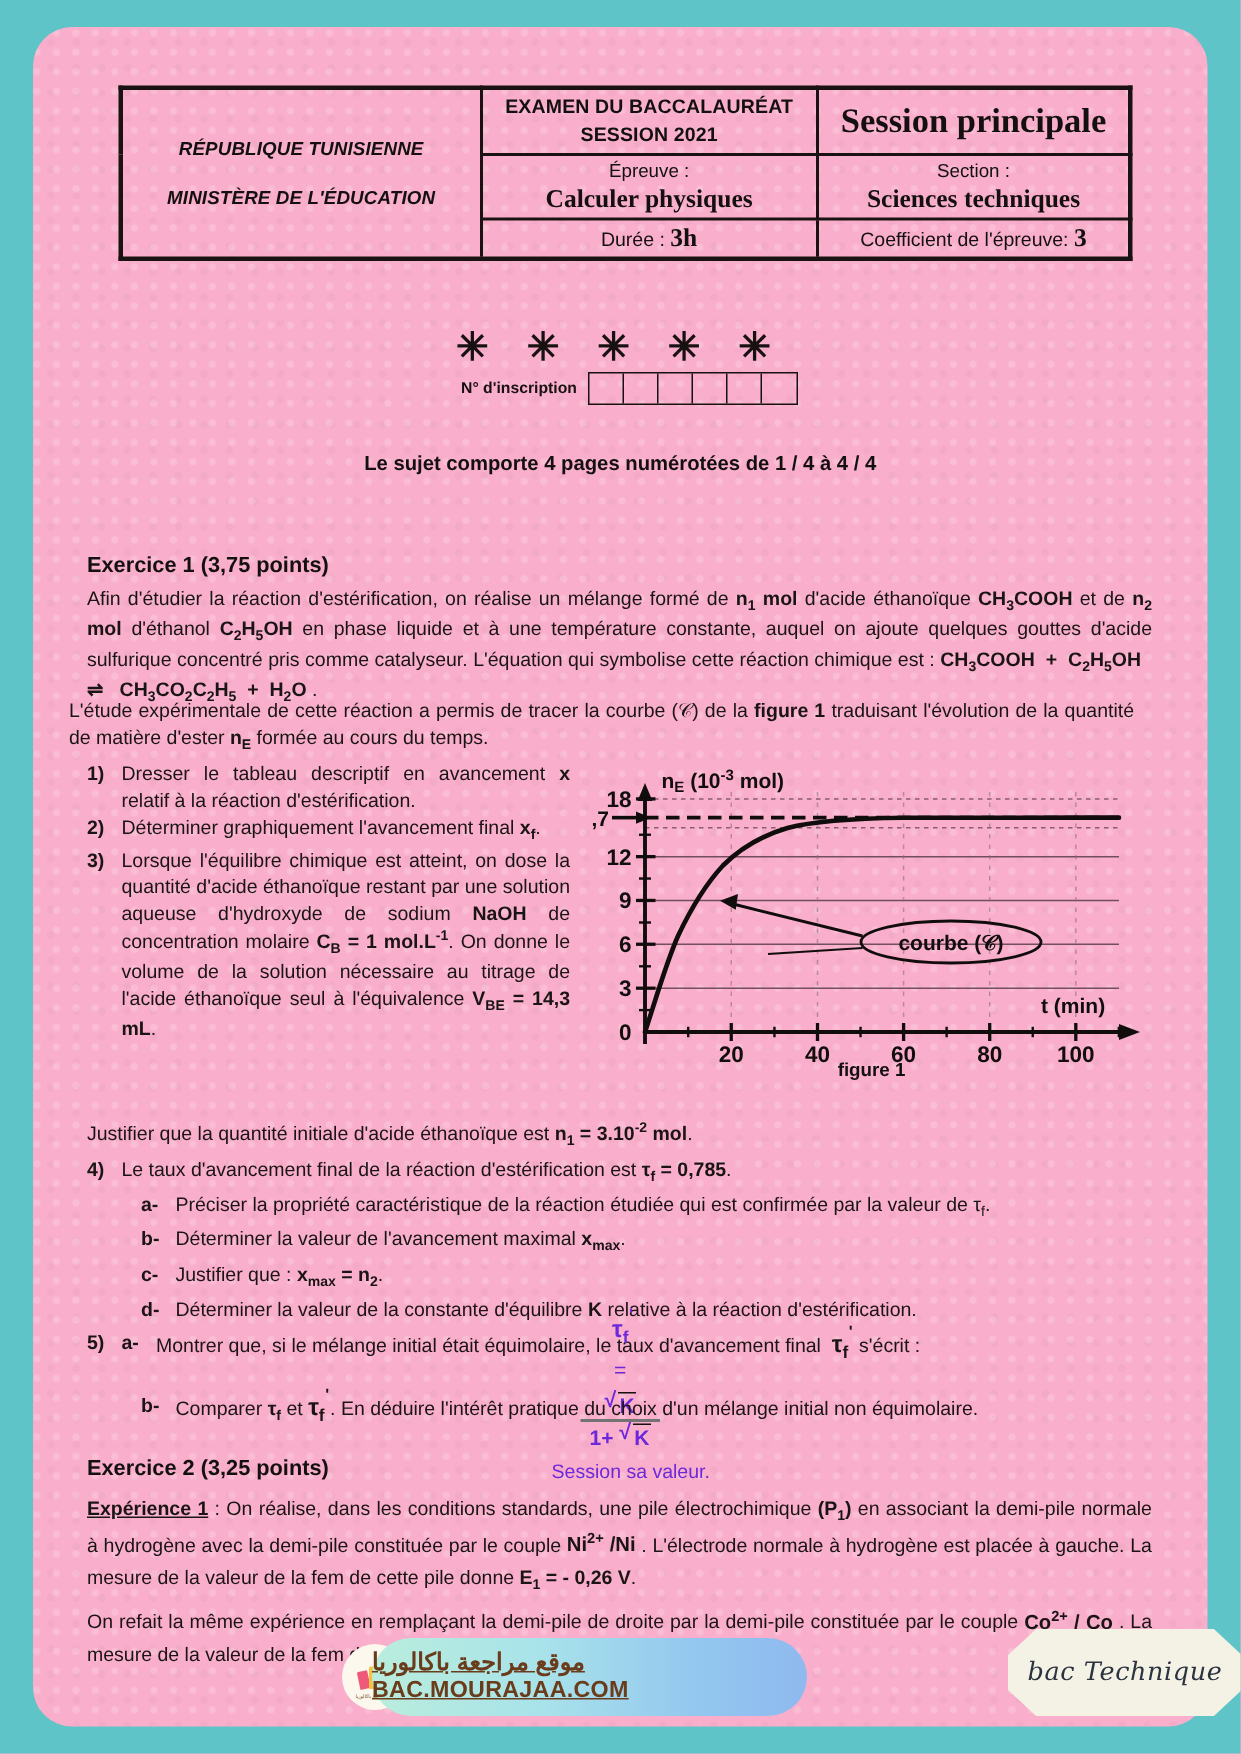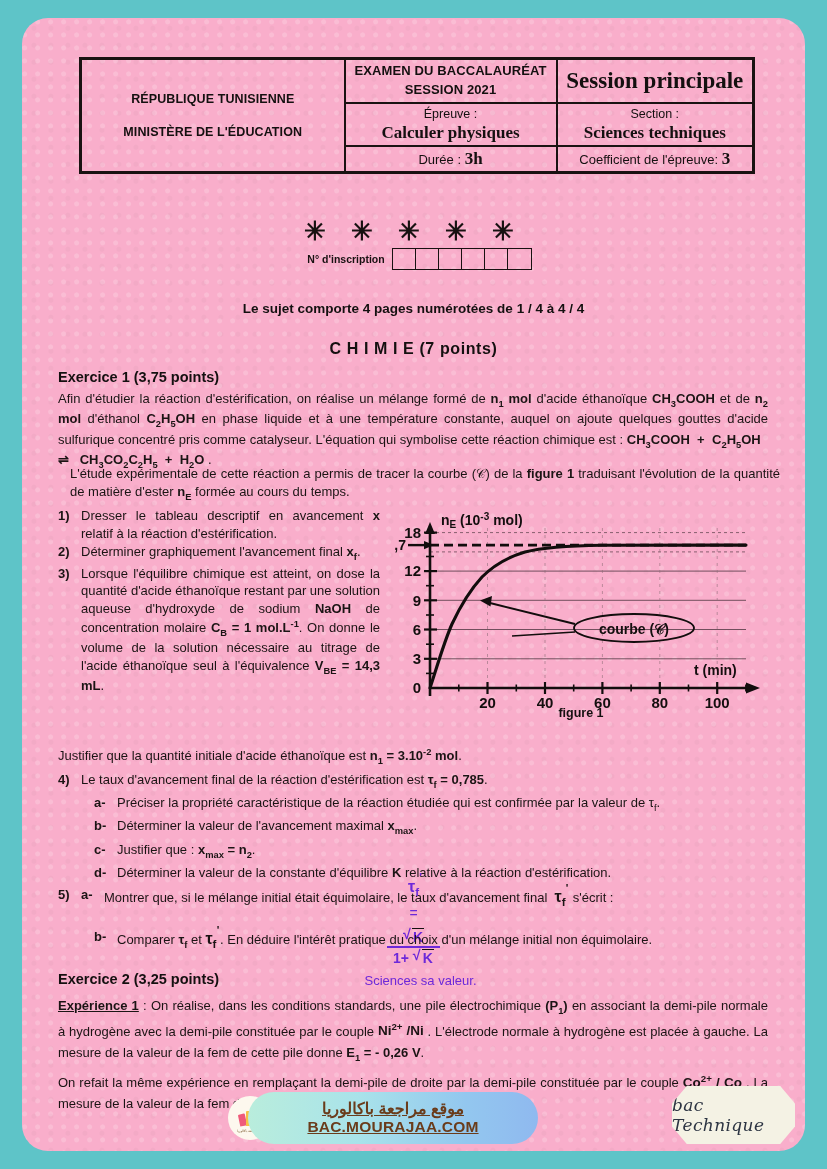--- a/index.html
+++ b/index.html
@@ -34,21 +34,21 @@
     position:absolute; left:57px; top:39px; width:676px;
     border-collapse: collapse;
     border: 3px solid #1a1212;
     background: transparent;
   }
   .hdr-table td{
     border: 2px solid #1a1212;
     text-align:center; vertical-align: middle;
     padding: 2px 4px; color:#141010;
   }
-  .td-left{ width: 264px; padding: 6px 20px !important; }
+  .td-left{ width: 240px; padding: 6px 20px !important; font-style: italic; }
   .rep-line{ font-weight:bold; font-size:12.5px; letter-spacing:.1px; line-height:1.15; }
   .rep-gap{ height:18px; }
   .cell-exam{ font-weight:bold; font-size:13px; line-height:1.45; letter-spacing:.1px;}
   .cell-session{ font-family:"Liberation Serif", serif; font-weight:bold; font-size:23px; }
   .lbl-sm{ font-size:12.5px; line-height:1.3; }
   .serif-b{ font-family:"Liberation Serif", serif; font-weight:bold; font-size:17px; line-height:1.25; }
   .cell-duree{ font-size:13px; }
   .cell-duree b, .cell-coef b{ font-family:"Liberation Serif", serif; font-size:17px; }
   .cell-coef{ font-size:13px; }
 
@@ -78,21 +78,21 @@
   
   .body-txt{ color:#1b1414; font-size:13px; line-height:1.36; text-align:justify; }
   .ex-head{
     position:absolute; font-size:14.5px; font-weight:bold; color:#141010;
   }
   #ex1-head{ left:36px; top:351px; }
   #ex2-head{ left:36px; top:953px; }
 
   #p1{ position:absolute; left:36px; top:372px; width:710px; }
   #p1 .ind{ text-indent: 26px; }
-  #p2{ position:absolute; left:48px; top:447px; width:710px; }
+  #p2{ position:absolute; left:24px; top:447px; width:710px; }
   #p2 .ind{ text-indent: 26px; }
 
   b, .b{ font-weight:bold; }
   sub{ font-size:.72em; }
   sup{ font-size:.72em; }
 
   
   .olist{ position:absolute; left:36px; top:489px; width:322px; }
   .li{ display:flex; gap:6px; margin-bottom:1px; }
   .li .num{ font-weight:bold; min-width:17px; }
@@ -108,21 +108,21 @@
 
   
   .formula-wrap{
     position:absolute; left:0; right:0; top:860px; text-align:center;
   }
   .frm{ display:inline-flex; align-items:center; gap:7px; font-size:14px; color:#6d28d9;flex-direction:column; }
   .tauf{ font-weight:bold; font-size:16px; position:relative; }
   .tauf .prime{ position:absolute; top:-7px; right:-3px; font-size:11px; }
   .frac{ display:inline-flex; flex-direction:column; align-items:center; font-weight:bold; }
   .frac .top{ padding:0 8px 1px; }
-  .frac .bot{ border-top:2px solid #6d28d9; padding:1px 6px 0; }
+  .frac .bot{ border-top:2px solid #737373; padding:1px 6px 0; }
   .sqrt{ display:inline-block; position:relative; padding-left:9px; }
   .sqrt:before{
     content:"\221A"; position:absolute; left:0; top:-2px; font-size:1.02em;
   }
   .sqrt > span{ border-top:1.6px solid #15100f; padding:0 1px; display:inline-block; }
   .calc-note{ font-size:13px; margin-left:14px; }
 
   #r5b{ position:absolute; left:36px; top:910px; width:710px; }
 
   #p-ex2-1{ position:absolute; left:36px; top:977px; width:710px; line-height:1.62; }
@@ -140,21 +140,21 @@
     position:absolute; left:0; right:0; top:196px; text-align:center;
     font-size:12.5px; font-weight:bold; color:#141010;
   }
   .g-txt{ font-family:"Liberation Sans", sans-serif; fill:#130e0e; font-weight:bold; }
 
   
   #wm-banner{
     position:absolute; left:248px; top:1092px; width:290px; height:52px;
     border-radius: 26px;
     background: linear-gradient(90deg,#b9eddc 0%, #a9e3ea 38%, #93c7ef 75%, #8fb9ef 100%);
-    display:flex; flex-direction:column; align-items:center; justify-content:center;
+    display:flex; flex-direction:column; align-items:flex-start; justify-content:center;
   }
   .wm-ar{
     font-size:16px; color:#6a3c1b; font-weight:bold;
     text-decoration: underline; direction: rtl; line-height:1.1;
   }
   .wm-url{
     font-size:15.5px; color:#6a3c1b; font-weight:bold;
     text-decoration: underline; letter-spacing:.2px; line-height:1.15;
   }
   .wm-badge{
@@ -164,21 +164,21 @@
   #wm-badge-l{ left:228px; }
   #wm-badge-r{ left:486px; }
   .bk-ic{ width:22px; height:16px; position:relative; }
   .bk-ic i{ position:absolute; bottom:0; width:7px; border-radius:1px 1px 0 0; }
   .bk-ic i:nth-child(1){ left:0;  height:12px; background:#ef5a7a; transform:rotate(-12deg);}
   .bk-ic i:nth-child(2){ left:7px; height:15px; background:#f6c243; }
   .bk-ic i:nth-child(3){ left:14px;height:11px; background:#3fb6a8; transform:rotate(11deg);}
   .bk-cap{ position:absolute; bottom:-7px; left:-2px; font-size:3.2px; color:#7b5a2e; white-space:nowrap;}
 
   #bac-tech{
-    position:absolute; left:672px; top:1086px; width:123px; height:58px;
+    position:absolute; left:672px; top:1086px; width:156px; height:58px;
     background:#f4f2e4;
     clip-path: polygon(12% 0,88% 0,100% 30%,100% 70%,88% 100%,12% 100%,0 70%,0 30%);
     display:flex; align-items:center; justify-content:center;
   }
   .bt-text{
     font-family:"DejaVu Serif", serif; font-style:italic;
     font-size:17px; color:#2c3442; letter-spacing:.4px;
   }
   
 </style>
@@ -234,21 +234,20 @@
         <i></i>
         <i></i>
         <i></i>
         <i></i>
         <i></i>
         <i></i>
       </span>
     </div>
 
     <div class="pages-note">Le sujet comporte 4 pages numérotées de 1 / 4 à 4 / 4</div>
-    <div class="chimie-title">C H I M I E (7 points)</div>
 
     <div class="ex-head" id="ex1-head">Exercice 1 (3,75 points)</div>
 
     <div class="body-txt" id="p1">
       <span class="ind">Afin d'étudier la réaction d'estérification, on réalise un mélange formé de <b>n<sub>1</sub> mol</b> d'acide éthanoïque <b>CH<sub>3</sub>COOH</b> et de <b>n<sub>2</sub> mol</b> d'éthanol <b>C<sub>2</sub>H<sub>5</sub>OH</b> en phase liquide et à une température constante, auquel on ajoute quelques gouttes d'acide sulfurique concentré pris comme catalyseur. L'équation qui symbolise cette réaction chimique est&nbsp;: <b>CH<sub>3</sub>COOH&nbsp; +&nbsp; C<sub>2</sub>H<sub>5</sub>OH&nbsp;&nbsp; ⇌&nbsp;&nbsp; CH<sub>3</sub>CO<sub>2</sub>C<sub>2</sub>H<sub>5</sub>&nbsp; +&nbsp; H<sub>2</sub>O</b> .</span>
     </div>
 
     <div class="body-txt" id="p2">
       <span class="ind">L'étude expérimentale de cette réaction a permis de tracer la courbe (𝒞) de la <b>figure 1</b> traduisant l'évolution de la quantité de matière d'ester <b>n<sub>E</sub></b> formée au cours du temps.</span>
     </div>
@@ -394,21 +393,21 @@
     </div>
 
     <div class="formula-wrap">
       <span class="frm">
         <span class="tauf">τ<sub>f</sub><span class="prime">'</span></span>
         <span>=</span>
         <span class="frac">
           <span class="top"><span class="sqrt"><span>K</span></span></span>
           <span class="bot">1+&nbsp;<span class="sqrt"><span>K</span></span></span>
         </span>
-        <span class="calc-note">Sciences sa valeur.</span>
+        <span class="calc-note">Session sa valeur.</span>
       </span>
     </div>
 
     <div class="body-txt" id="r5b">
       <div class="sub-li">
         <span class="ltr">b-</span>
         <span>Comparer <b>τ<sub>f</sub></b> et <b class="tauf">τ<sub>f</sub><span class="prime">'</span></b> . En déduire l'intérêt pratique du choix d'un mélange initial non équimolaire.</span>
       </div>
     </div>
 

